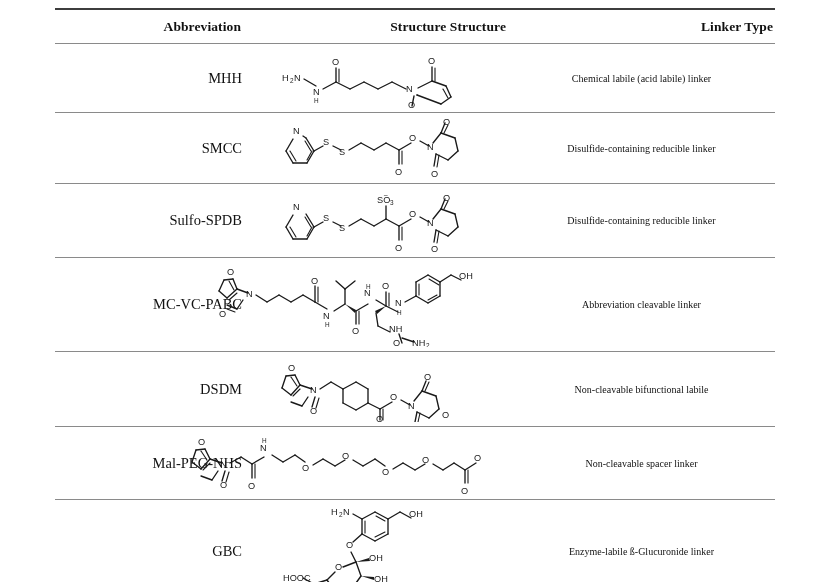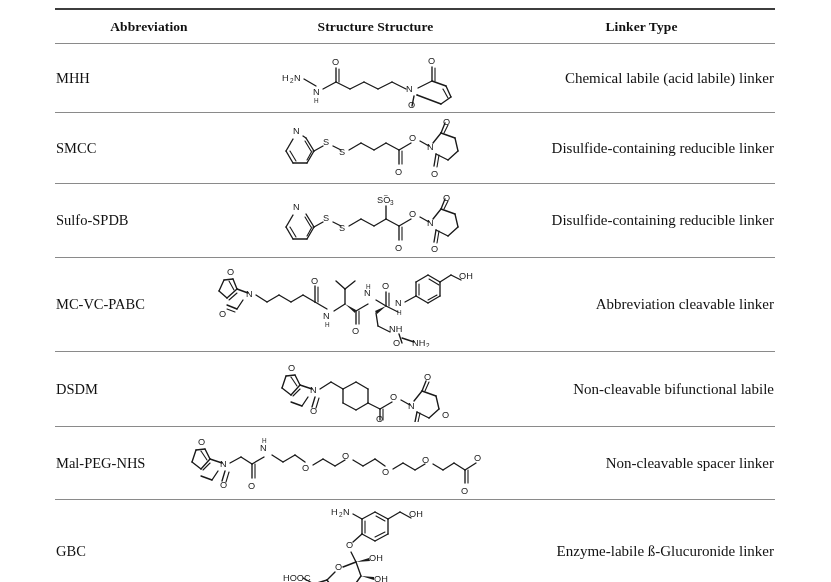--- a/index.html
+++ b/index.html
@@ -26,42 +26,42 @@
   table.linker-table col.c-type{width:267px;}
 
   thead tr.head-row{
     border-top:2.2px solid #3d3d3d;
     border-bottom:1.3px solid #8a8a8a;
   }
   thead th{
     font-weight:bold;
     font-size:13.5px;
     padding:9px 2px 8px 2px;
-    text-align:center;
+    text-align:right;
     letter-spacing:0.1px;
   }
   tbody tr.data-row{
     border-bottom:1.3px solid #8a8a8a;
   }
   tbody tr.data-row:last-child{
     border-bottom:2.2px solid #3d3d3d;
   }
   td.abbr-cell{
-    text-align:left;
+    text-align:right;
     font-size:14.5px;
     vertical-align:middle;
   }
   td.struct-cell{
     text-align:center;
     vertical-align:middle;
     padding:4px 0;
   }
   td.type-cell{
-    text-align:right;
-    font-size:15px;
+    text-align:center;
+    font-size:10px;
     vertical-align:middle;
   }
   td.struct-cell svg{display:block;margin:0 auto;}
   .struct-svg{ }
   .bond{stroke:#1a1a1a;stroke-width:1.35;fill:none;stroke-linecap:round;}
   .bond-thin{stroke:#1a1a1a;stroke-width:1.1;fill:none;stroke-linecap:round;}
   .wedge{fill:#1a1a1a;stroke:none;}
   text.atom{
     font-family:"Liberation Sans","DejaVu Sans",sans-serif;
     font-size:9.2px;

